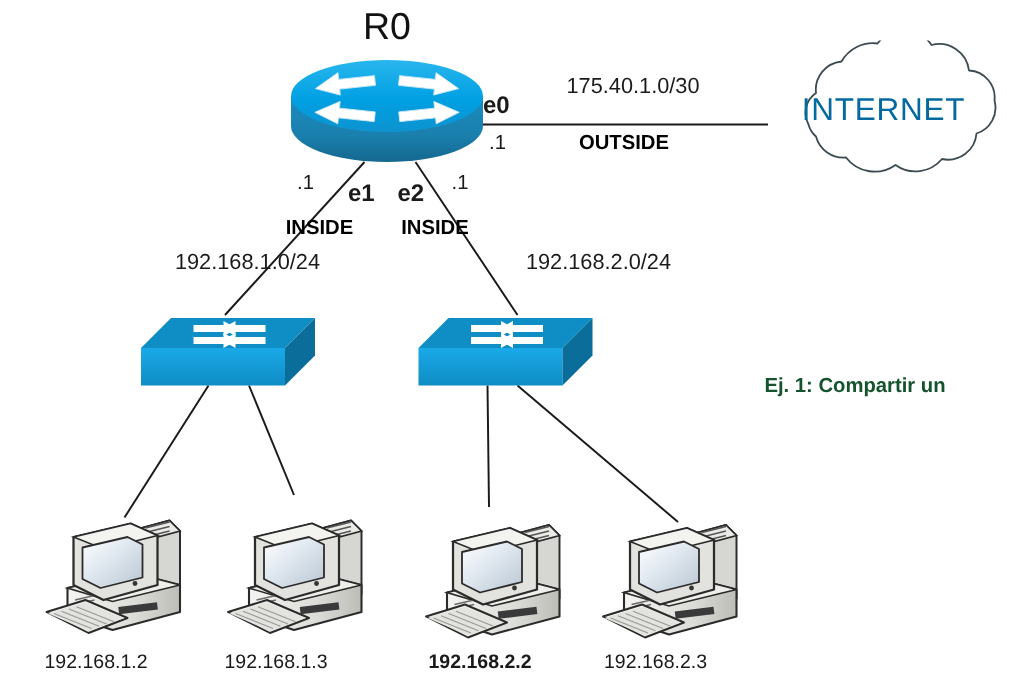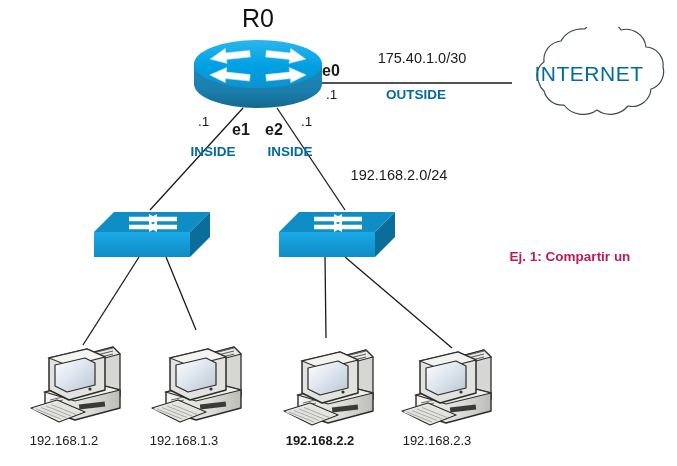--- a/index.html
+++ b/index.html
@@ -32,25 +32,25 @@
     position: absolute;
   }
   .lbl {
     position: absolute;
     white-space: nowrap;
     color: #1a1a1a;
     font-family: "Liberation Sans", sans-serif;
     line-height: 1;
   }
   .lbl-red {
-    color: #0369a1;
+    color: #000000;
     font-weight: bold;
   }
   .lbl-dark-red {
-    color: #be185d;
+    color: #14532d;
     font-weight: bold;
   }
   .center {
     transform: translateX(-50%);
   }
   .title-r0 {
     font-size: 25px;
     color: #111;
   }
   .ip-net {
@@ -159,20 +159,21 @@
   <div class="lbl cloudword center" style="left:589px; top:63px;">INTERNET</div>
 
   <div class="lbl dotone" style="left:198px; top:115px;">.1</div>
   <div class="lbl port" style="left:232px; top:122px;">e1</div>
   <div class="lbl port" style="left:265px; top:122px;">e2</div>
   <div class="lbl dotone" style="left:301px; top:115px;">.1</div>
 
   <div class="lbl zone lbl-red center" style="left:213px; top:145px;">INSIDE</div>
   <div class="lbl zone lbl-red center" style="left:290px; top:145px;">INSIDE</div>
 
+  <div class="lbl ip-net center" style="left:165px; top:168px;">192.168.1.0/24</div>
   <div class="lbl ip-net center" style="left:383px; top:168px;margin-left:16px;">192.168.2.0/24</div>
 
   <div class="node" style="left:88px; top:200px;">
     <svg width="128" height="62" viewBox="0 0 128 62">
       <defs>
         <linearGradient id="sface" x1="0" y1="0" x2="0" y2="1">
           <stop offset="0%" stop-color="#1aa9e8"></stop>
           <stop offset="100%" stop-color="#0f8cc4"></stop>
         </linearGradient>
       </defs>

